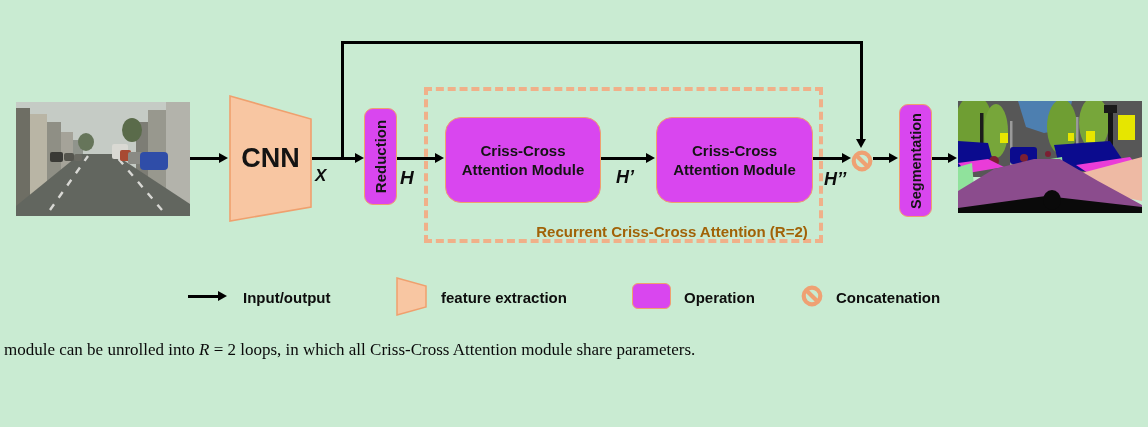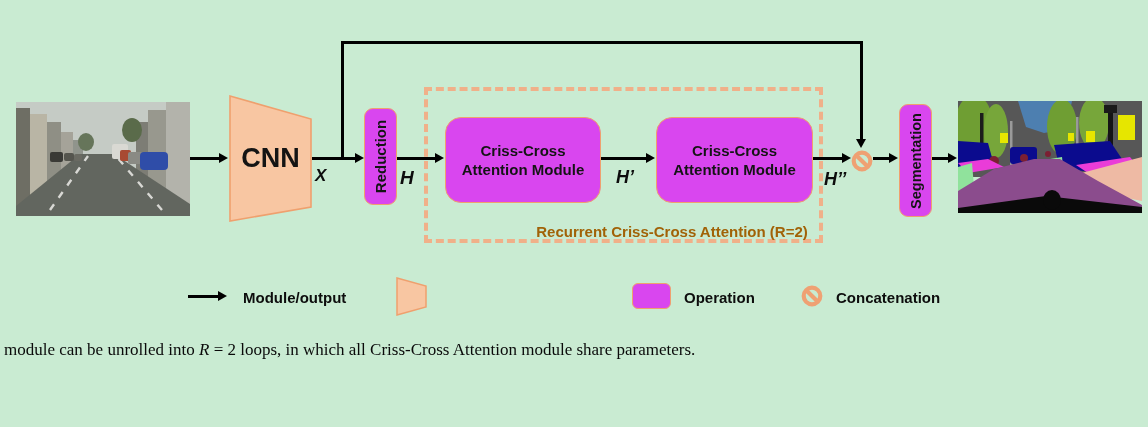--- a/index.html
+++ b/index.html
@@ -157,25 +157,26 @@
     <polygon points="92,58 104,56 106,74 94,76" fill="#90e29c"></polygon>
     <polygon points="148,80 162,76 164,94 150,96" fill="#90e29c"></polygon>
     <polygon points="116,74 184,56 184,100 134,90" fill="#eebaa4"></polygon>
     <polygon points="0,112 0,90 36,68 76,58 102,58 140,80 184,104 184,112" fill="#8b4c8d"></polygon>
     <polygon points="0,112 0,107 88,95 184,106 184,112" fill="#0a0a0a"></polygon>
     <ellipse cx="94" cy="99" rx="9" ry="10" fill="#0a0a0a"></ellipse>
   </svg>
 
   <div class="hline" style="left:188px;top:295px;width:31px"></div>
   <div class="ah-r" style="left:218px;top:291px"></div>
-  <div class="legtext" style="left:243px;top:289px">Module/output</div>
+  <div class="legtext" style="left:243px;top:289px">Input/output</div>
 
   <svg class="abs" style="left:396px;top:277px" width="31" height="39" viewBox="0 0 31 39">
     <polygon points="1,1 30,9 30,30 1,38" fill="#f8c6a2" stroke="#efa06e" stroke-width="1.5"></polygon>
   </svg>
+  <div class="legtext" style="left:441px;top:289px">feature extraction</div>
 
   <div class="pbox" style="left:632px;top:283px;width:39px;height:26px;border-radius:6px"></div>
   <div class="legtext" style="left:684px;top:289px">Operation</div>
 
   <svg class="abs" style="left:801px;top:285px" width="22" height="22" viewBox="0 0 22 22">
     <circle cx="11" cy="11" r="8.3" fill="none" stroke="#efa173" stroke-width="4.2"></circle>
     <line x1="5.4" y1="5.4" x2="16.6" y2="16.6" stroke="#efa173" stroke-width="4.2"></line>
   </svg>
   <div class="legtext" style="left:836px;top:289px">Concatenation</div>
 

